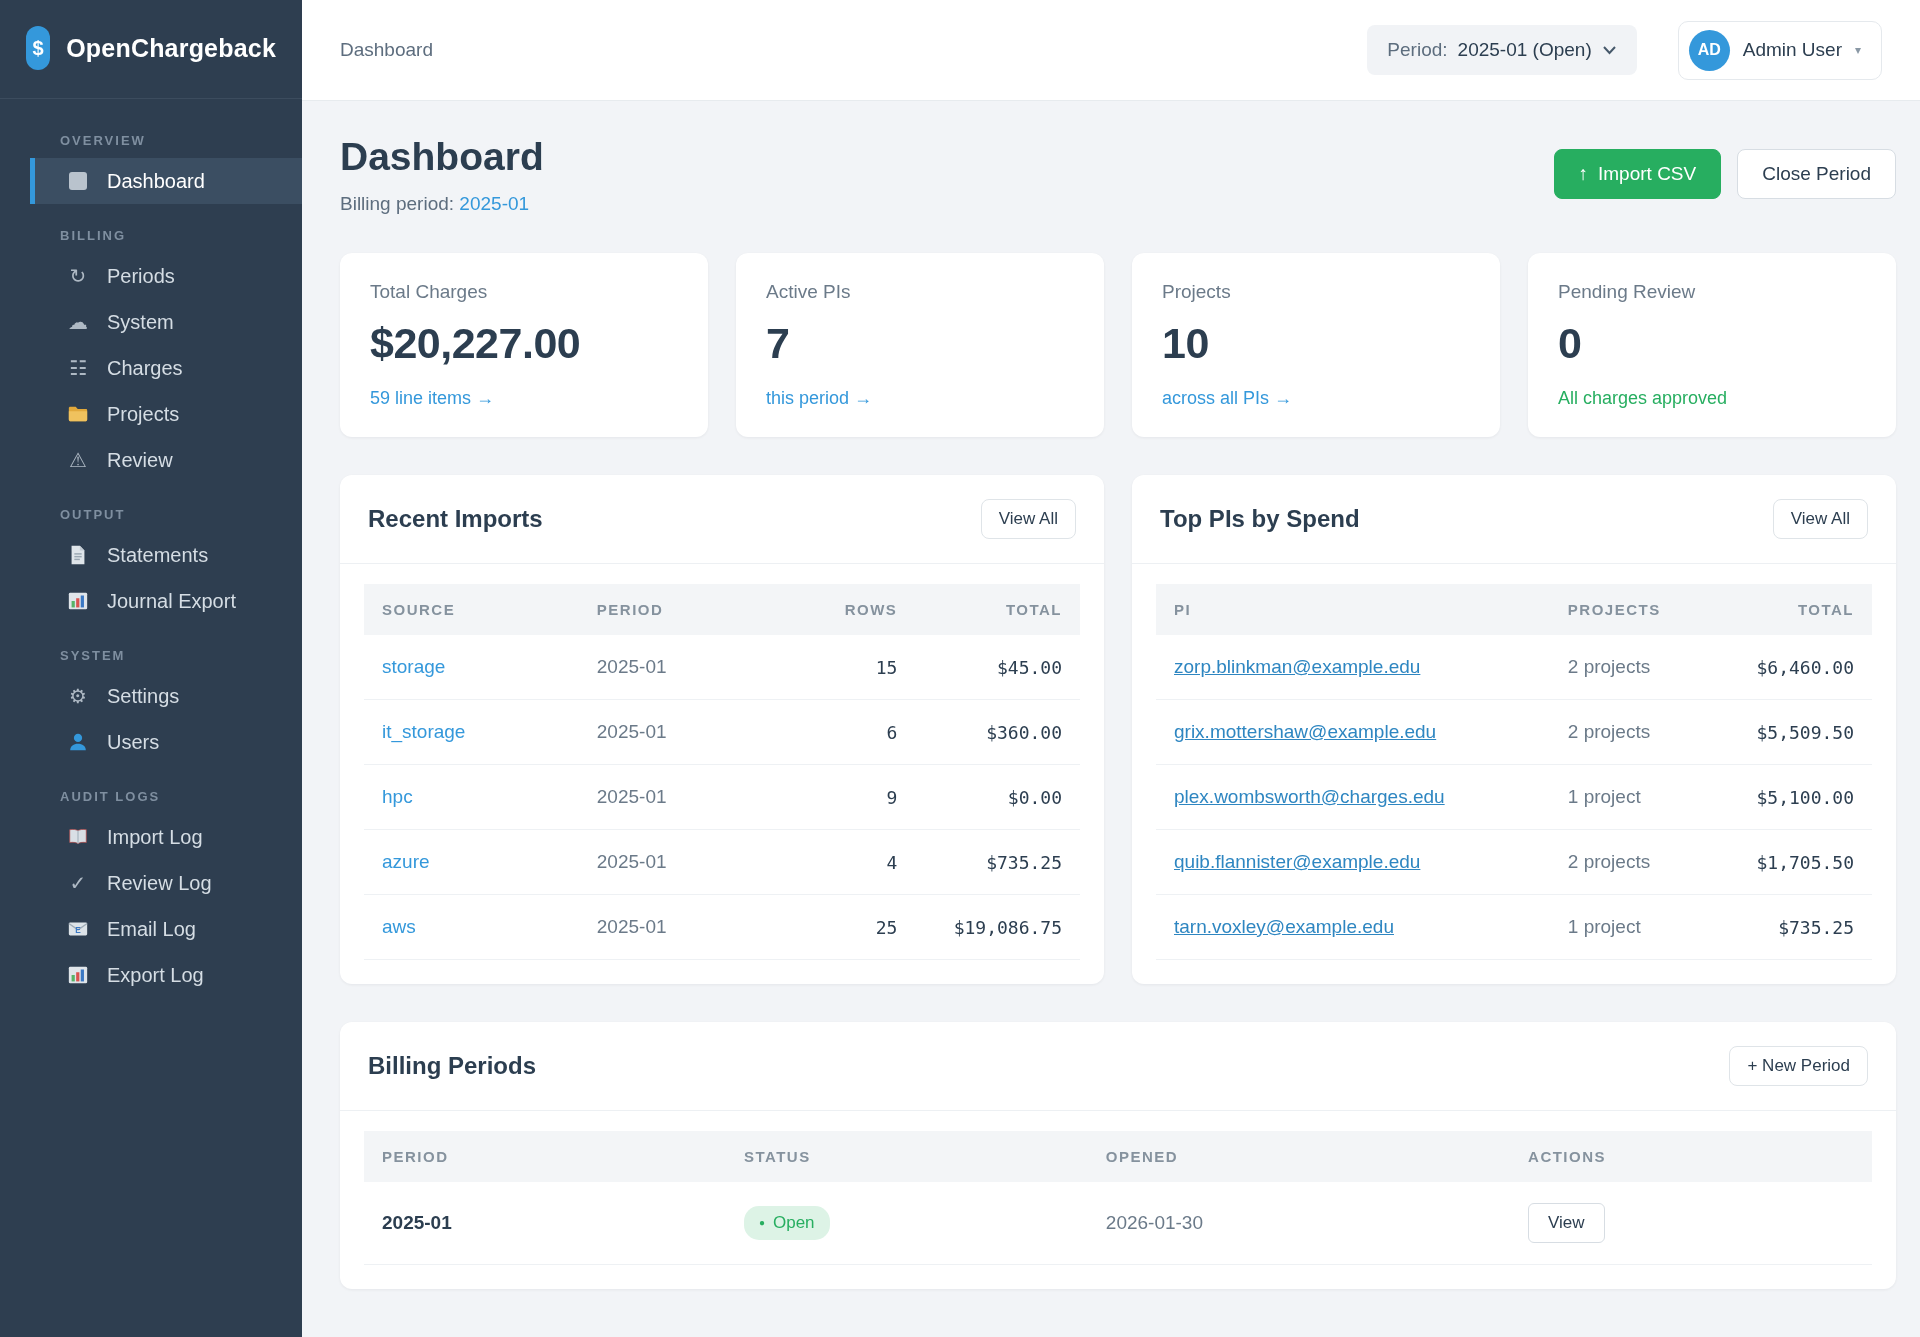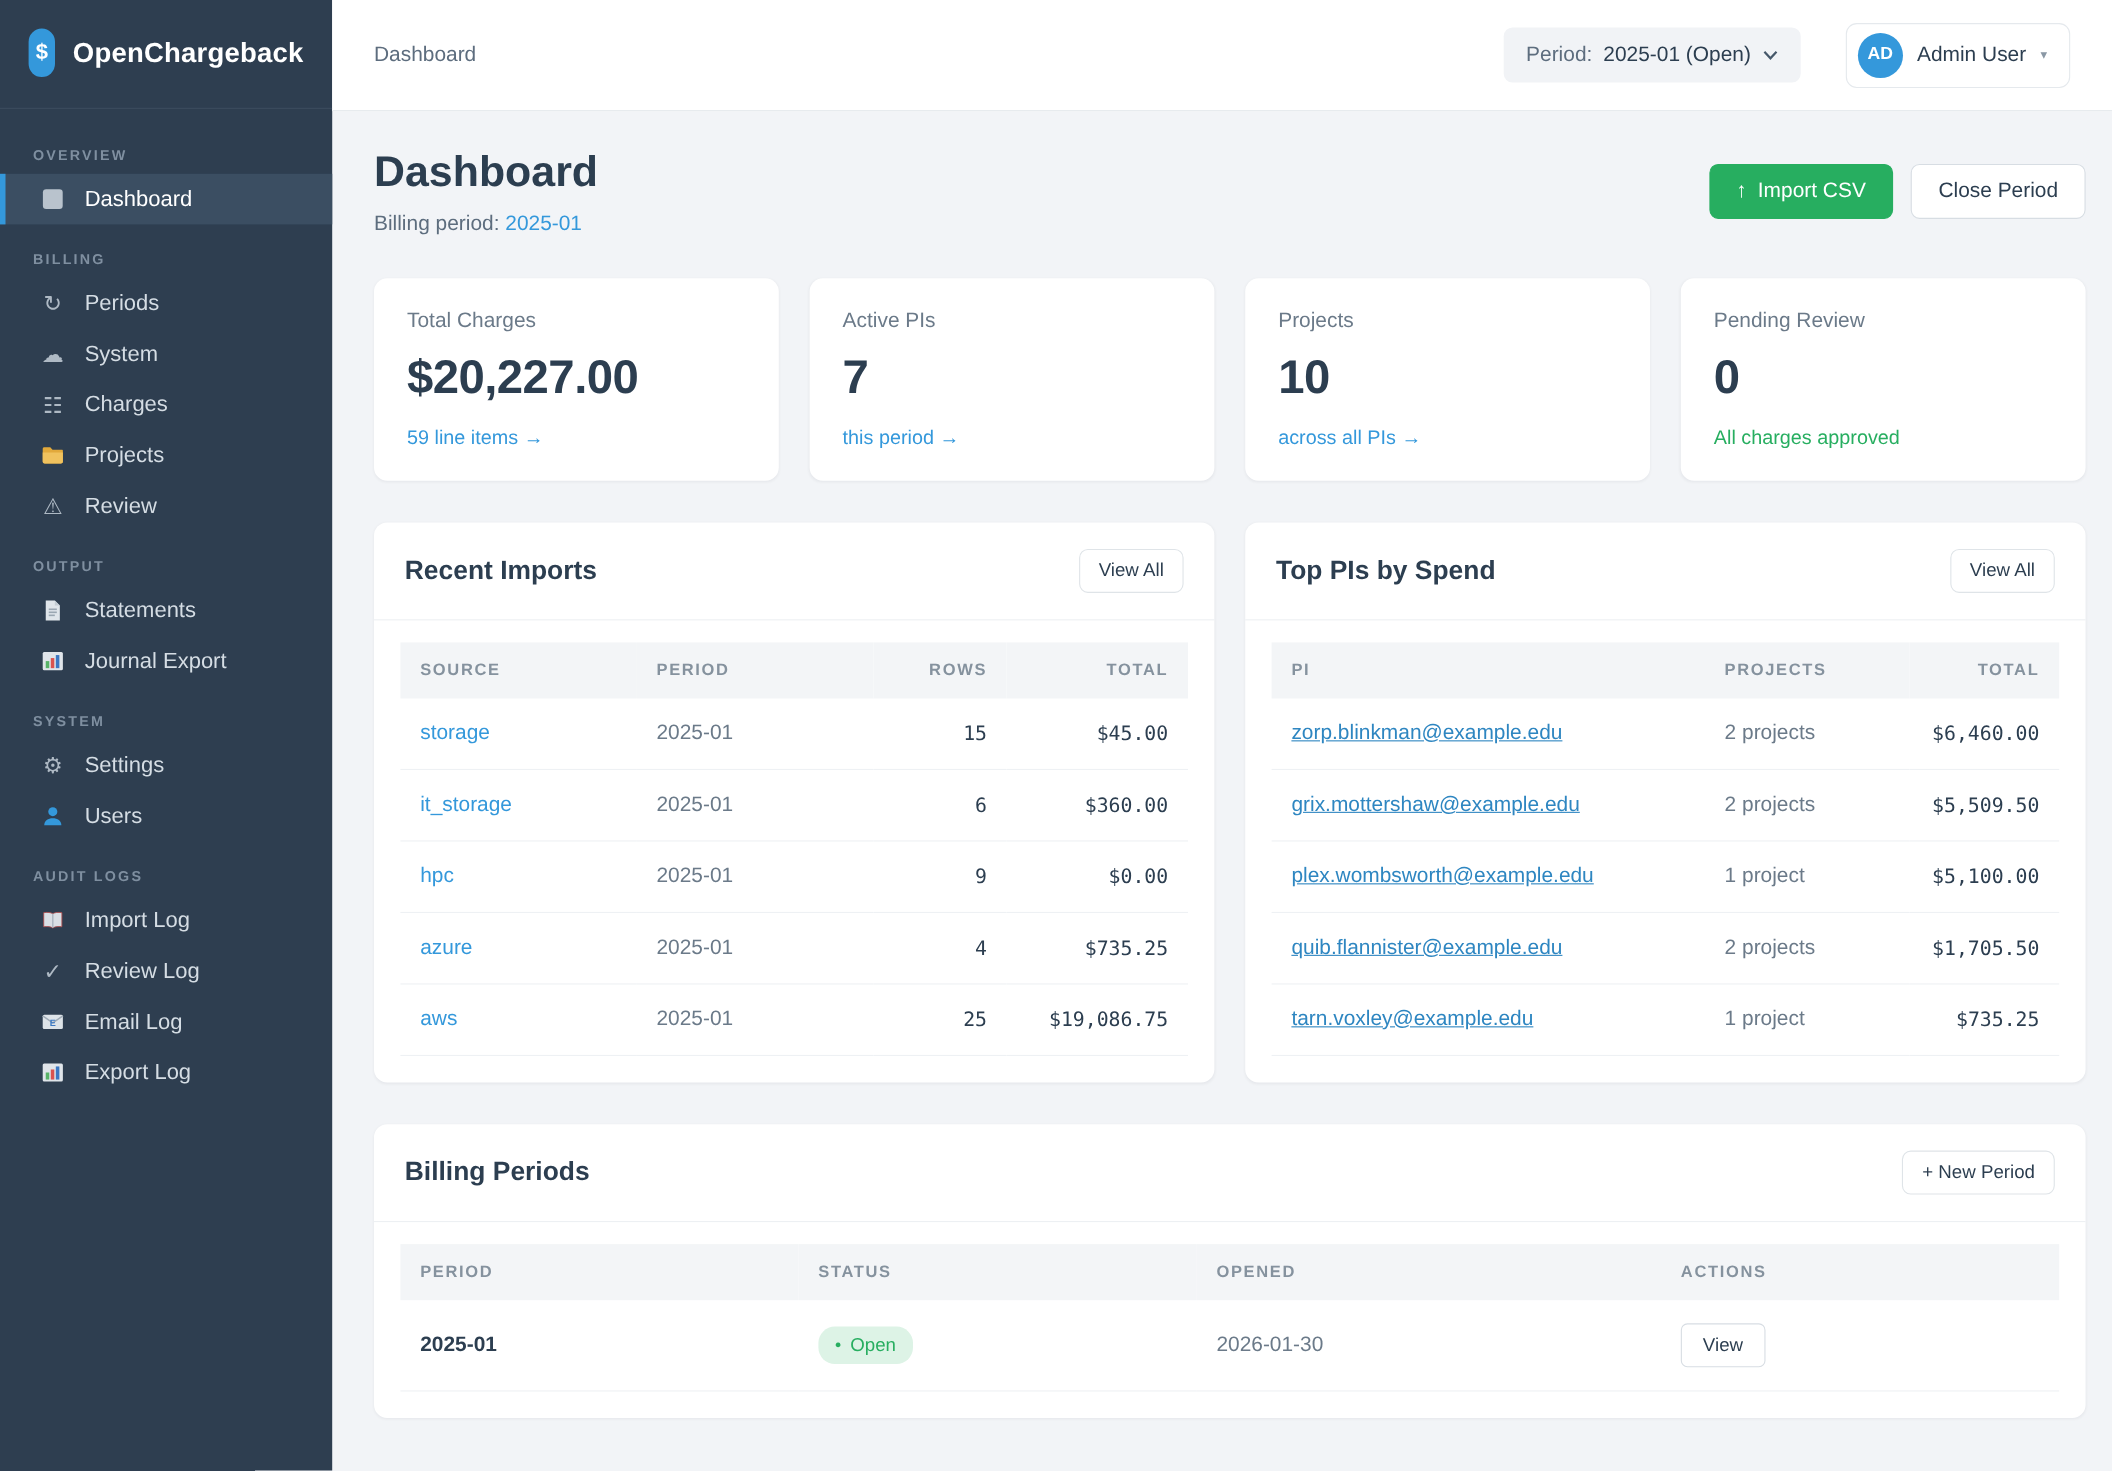--- a/index.html
+++ b/index.html
@@ -22,21 +22,21 @@
     padding:26px 26px 28px 26px;
     border-bottom:1px solid #3c4c5e;
   }
   .logo-mark {
     width:28px; height:44px; border-radius:14px;
     background:#3498db; color:#fff;
     display:flex; align-items:center; justify-content:center;
     font-size:20px; font-weight:bold;
   }
   .logo-title { color:#fff; font-size:25px; font-weight:bold; letter-spacing:.2px; }
-  .nav { padding-top:10px; }
+  .nav { padding-top:10px;padding-left:30px; }
   .nav-section-label {
     color:#7f8fa0; font-size:13px; font-weight:bold;
     letter-spacing:2px; text-transform:uppercase;
     padding:24px 0 10px 30px;
   }
   .nav-item {
     display:flex; align-items:center; gap:16px;
     height:46px; padding-left:30px; cursor:pointer;
     color:#d5dde4; font-size:20px;
     border-left:5px solid transparent;
@@ -390,21 +390,21 @@
                   <td><a href="#" class="cell-email">zorp.blinkman@example.edu</a></td>
                   <td class="cell-muted">2 projects</td>
                   <td class="num mono">$6,460.00</td>
                 </tr>
                 <tr>
                   <td><a href="#" class="cell-email">grix.mottershaw@example.edu</a></td>
                   <td class="cell-muted">2 projects</td>
                   <td class="num mono">$5,509.50</td>
                 </tr>
                 <tr>
-                  <td><a href="#" class="cell-email">plex.wombsworth@example.edu</a></td>
+                  <td><a href="#" class="cell-email">plex.wombsworth@charges.edu</a></td>
                   <td class="cell-muted">1 project</td>
                   <td class="num mono">$5,100.00</td>
                 </tr>
                 <tr>
                   <td><a href="#" class="cell-email">quib.flannister@example.edu</a></td>
                   <td class="cell-muted">2 projects</td>
                   <td class="num mono">$1,705.50</td>
                 </tr>
                 <tr>
                   <td><a href="#" class="cell-email">tarn.voxley@example.edu</a></td>

